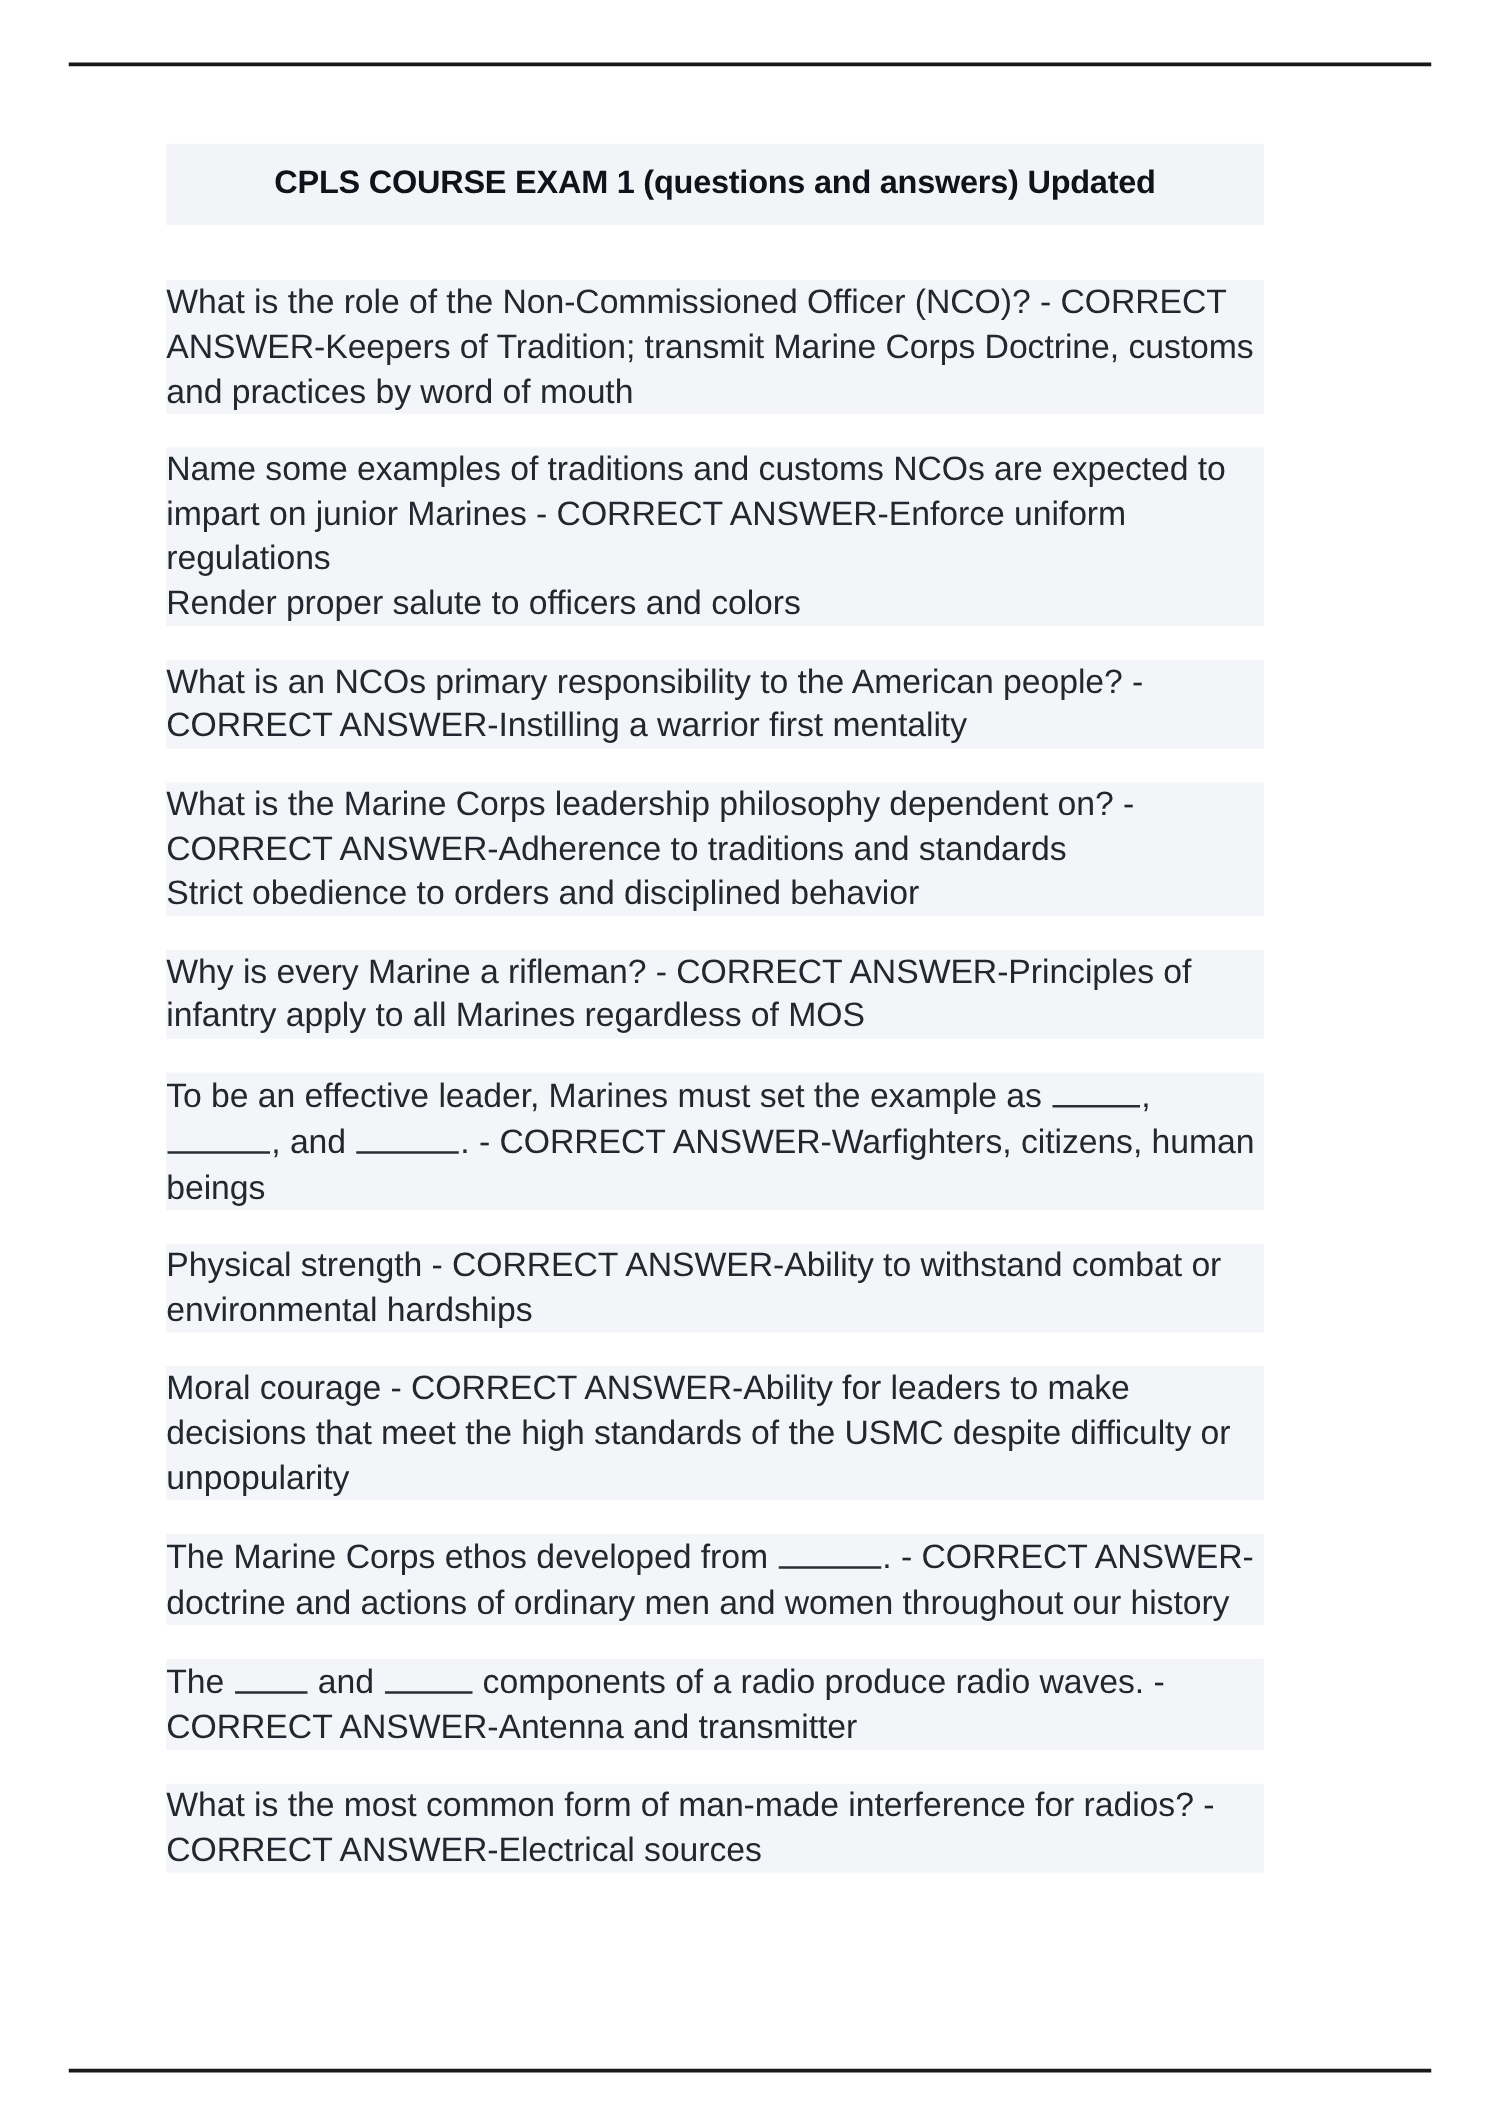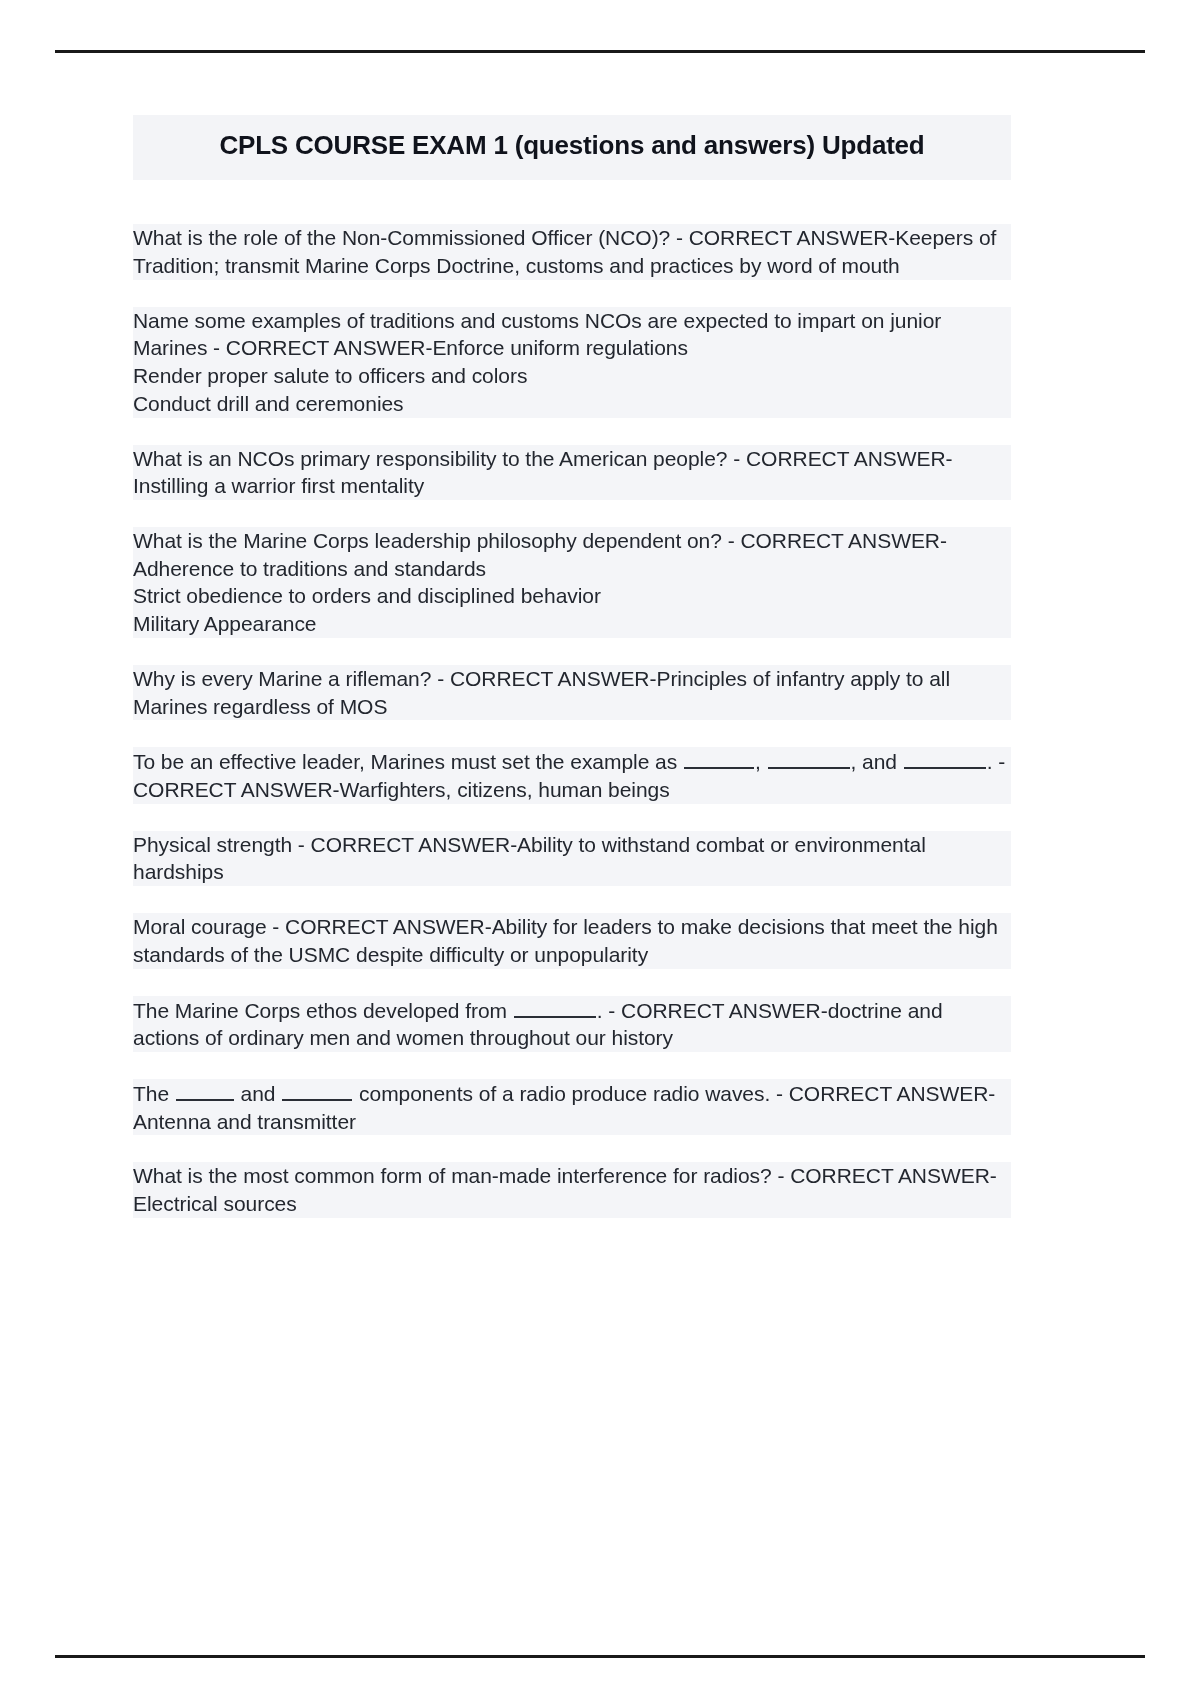--- a/index.html
+++ b/index.html
@@ -53,21 +53,21 @@
 
   .qa-list {
     margin: 0;
     padding: 0;
     list-style: none;
   }
 
   .qa-block {
     background: #f4f5f8;
     margin: 0 0 27px 0;
-    font-size: 21px;
+    font-size: 27px;
     line-height: 1.32;
     color: #23272f;
     letter-spacing: -0.05px;
     box-decoration-break: clone;
     -webkit-box-decoration-break: clone;
   }
   .qa-block:last-child { margin-bottom: 0; }
 
   .qa-line { display: block; }
 
@@ -93,29 +93,27 @@
 
     <h1 class="doc-title">CPLS COURSE EXAM 1 (questions and answers) Updated</h1>
 
     <div class="qa-list" id="qa-list">
         <p class="qa-block">
           <span class="qa-line">What is the role of the Non-Commissioned Officer (NCO)? - CORRECT ANSWER-Keepers of Tradition; transmit Marine Corps Doctrine, customs and practices by word of mouth</span>
         </p>
         <p class="qa-block">
           <span class="qa-line">Name some examples of traditions and customs NCOs are expected to impart on junior Marines - CORRECT ANSWER-Enforce uniform regulations</span>
           <span class="qa-line">Render proper salute to officers and colors</span>
-          <span class="qa-line">Conduct drill and ceremonies</span>
         </p>
         <p class="qa-block">
           <span class="qa-line">What is an NCOs primary responsibility to the American people? - CORRECT ANSWER-Instilling a warrior first mentality</span>
         </p>
         <p class="qa-block">
           <span class="qa-line">What is the Marine Corps leadership philosophy dependent on? - CORRECT ANSWER-Adherence to traditions and standards</span>
           <span class="qa-line">Strict obedience to orders and disciplined behavior</span>
-          <span class="qa-line">Military Appearance</span>
         </p>
         <p class="qa-block">
           <span class="qa-line">Why is every Marine a rifleman? - CORRECT ANSWER-Principles of infantry apply to all Marines regardless of MOS</span>
         </p>
         <p class="qa-block">
           <span class="qa-line"><span>To be an effective leader, Marines must set the example as </span><span class="blank blank-md"></span><span>, </span><span class="blank blank-lg"></span><span>, and </span><span class="blank blank-lg"></span><span>. - CORRECT ANSWER-Warfighters, citizens, human beings</span></span>
         </p>
         <p class="qa-block">
           <span class="qa-line">Physical strength - CORRECT ANSWER-Ability to withstand combat or environmental hardships</span>
         </p>

